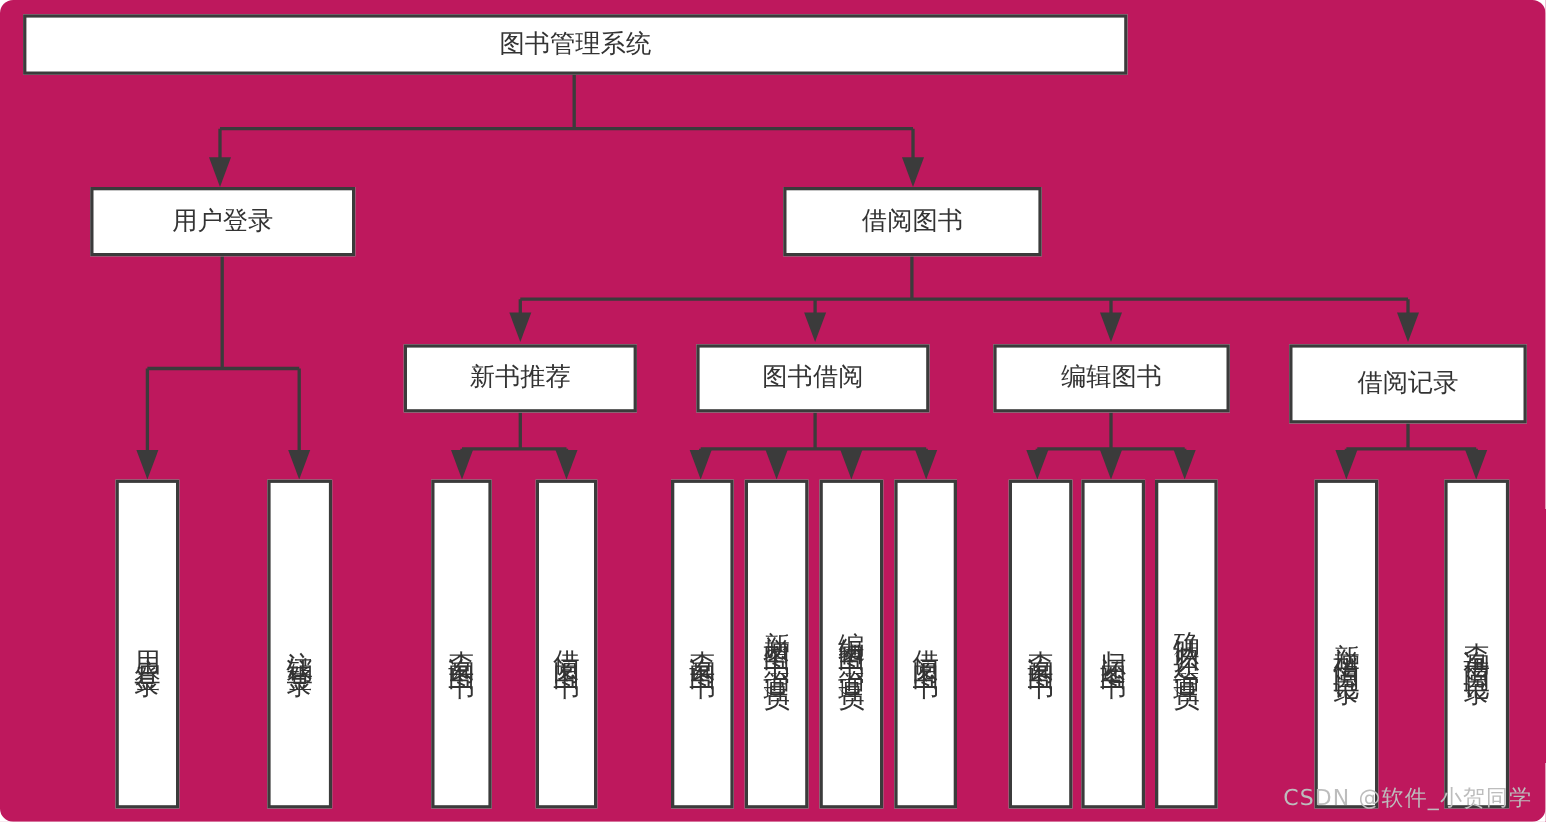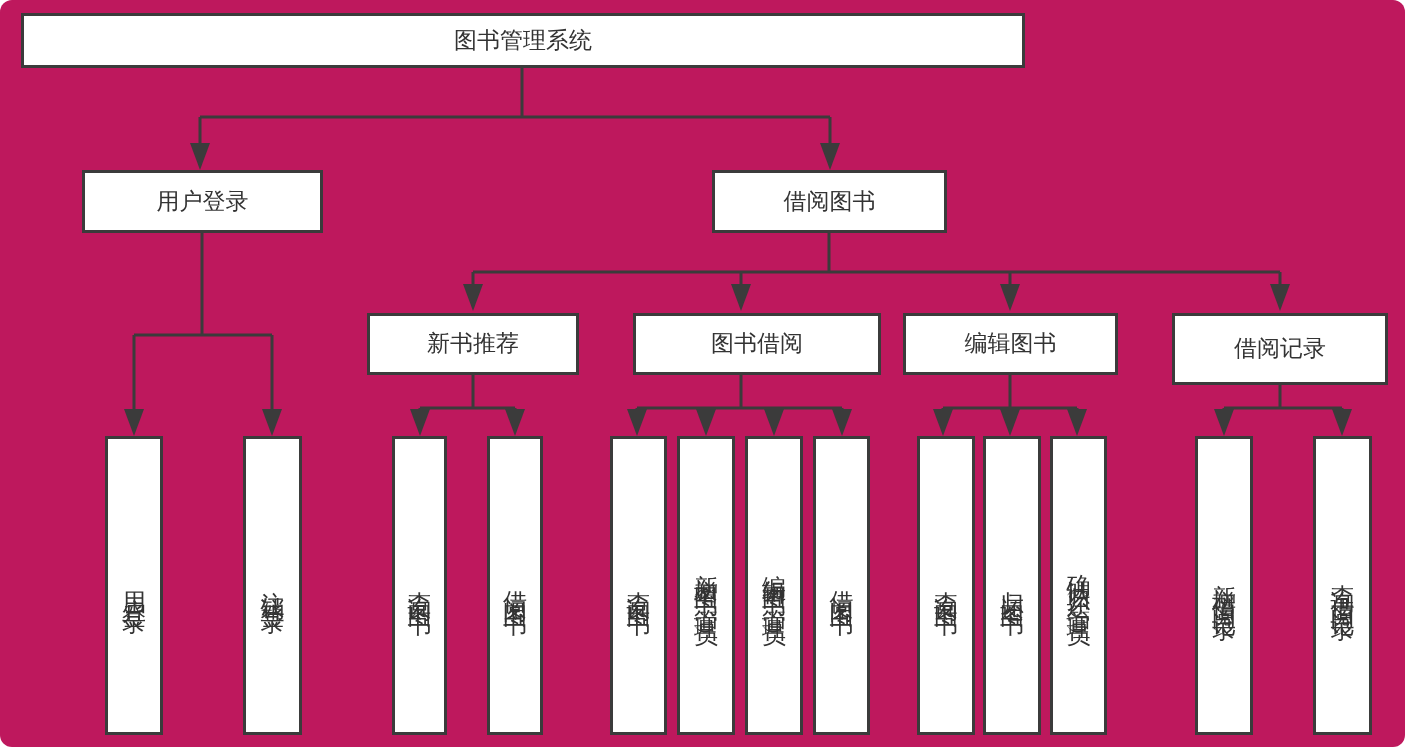--- a/index.html
+++ b/index.html
@@ -102,21 +102,21 @@
   <div class="node" style="left:82px;top:170px;width:241px;height:63px;">
     <span class="hlabel">用户登录</span>
   </div>
   <div class="node" style="left:712px;top:170px;width:235px;height:63px;">
     <span class="hlabel">借阅图书</span>
   </div>
 
   <div class="node" style="left:367px;top:313px;width:212px;height:62px;">
     <span class="hlabel">新书推荐</span>
   </div>
-  <div class="node" style="left:633px;top:313px;width:248px;height:62px;">
+  <div class="node" style="left:633px;top:313px;width:212px;height:62px;">
     <span class="hlabel">图书借阅</span>
   </div>
   <div class="node" style="left:903px;top:313px;width:215px;height:62px;">
     <span class="hlabel">编辑图书</span>
   </div>
   <div class="node" style="left:1172px;top:313px;width:216px;height:72px;">
     <span class="hlabel">借阅记录</span>
   </div>
 
   <div class="node vnode" style="left:105px;top:436px;width:58px;height:299px;">
@@ -156,14 +156,15 @@
     <span class="vlabel">确认归还（管理员）</span>
   </div>
 
   <div class="node vnode" style="left:1195px;top:436px;width:58px;height:299px;">
     <span class="vlabel">新增借阅记录</span>
   </div>
   <div class="node vnode" style="left:1313px;top:436px;width:59px;height:299px;">
     <span class="vlabel">查询借阅记录</span>
   </div>
 
+  <div id="watermark">CSDN @软件_小贺同学</div>
 
 </div>
 
 </body></html>

